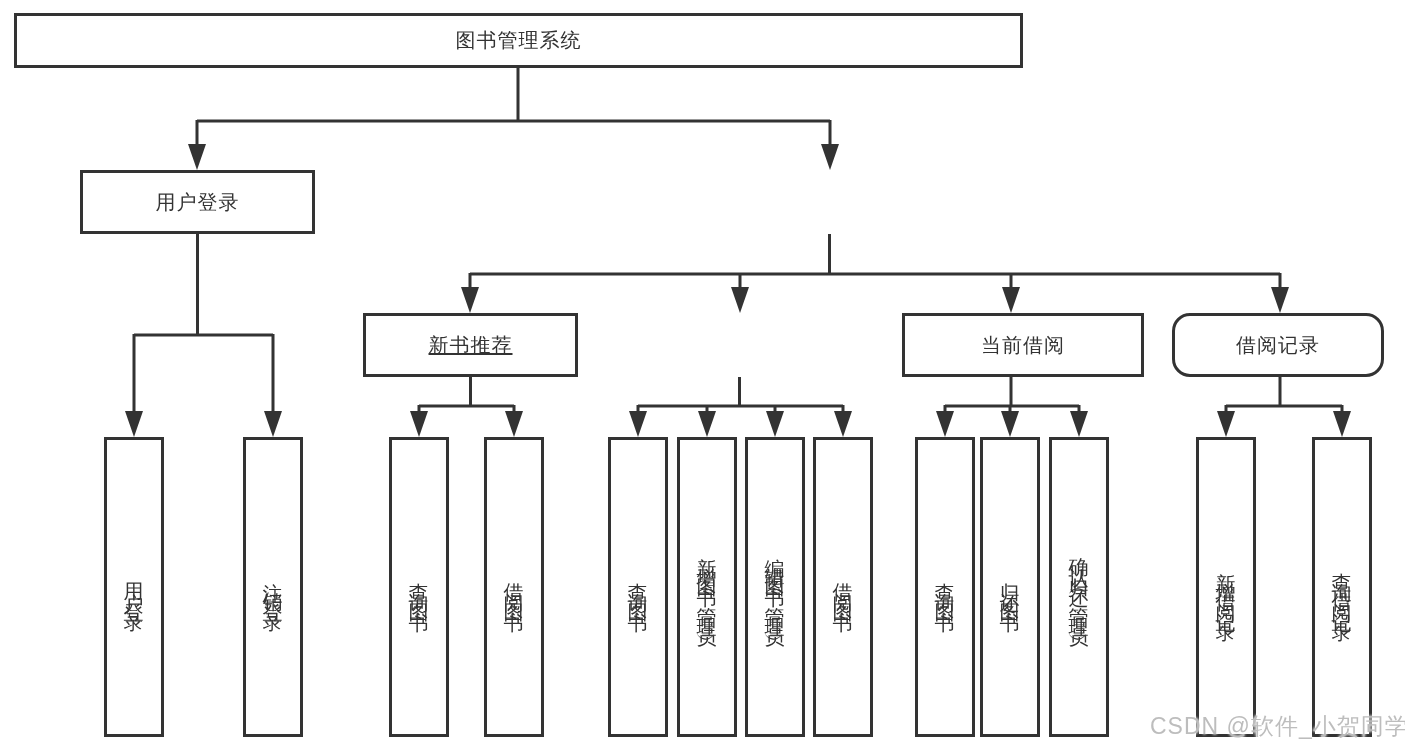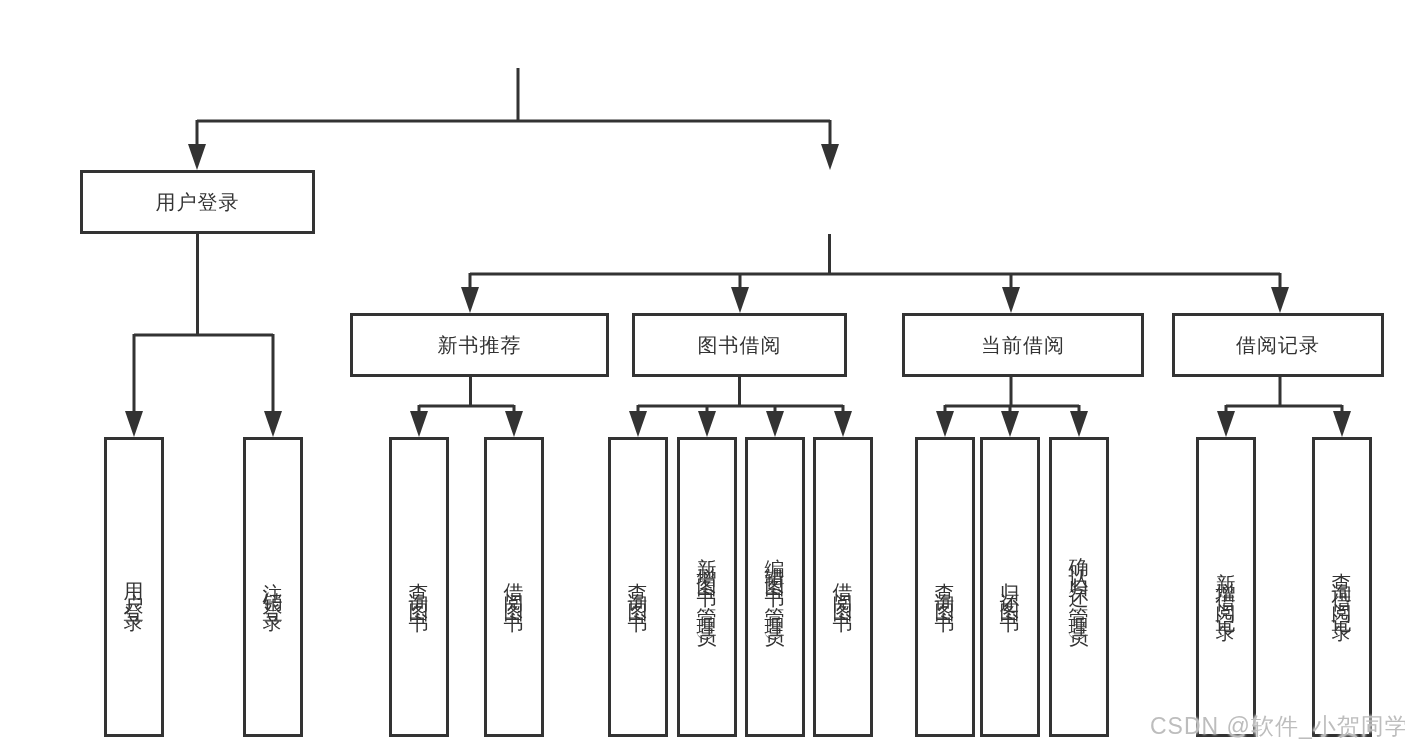--- a/index.html
+++ b/index.html
@@ -98,27 +98,27 @@
       <polygon fill="#333333" stroke="none" points="1070,411 1088,411 1079,437"></polygon>
     </g>
 
     <g stroke="#333333" stroke-width="3" fill="none">
       <path d="M1280 377 V406 M1226 406 H1342 M1226 405 V413 M1342 405 V413"></path>
       <polygon fill="#333333" stroke="none" points="1217,411 1235,411 1226,437"></polygon>
       <polygon fill="#333333" stroke="none" points="1333,411 1351,411 1342,437"></polygon>
     </g>
   </svg>
 
+  <div class="node" style="left:14px; top:13px; width:1009px; height:55px;">图书管理系统</div>
 
   <div class="node" style="left:80px; top:170px; width:235px; height:64px;">用户登录</div>
 
-  <div class="node" style="left:350px; top:313px; width:259px; height:64px;">新书推荐</div>
-  <div class="node" style="left:632px; top:313px; width:215px; height:64px;">图书借阅</div>
+  <div class="node" style="left:363px; top:313px; width:215px; height:64px;text-decoration:underline;">新书推荐</div>
   <div class="node" style="left:902px; top:313px; width:242px; height:64px;">当前借阅</div>
-  <div class="node" style="left:1172px; top:313px; width:212px; height:64px;">借阅记录</div>
+  <div class="node" style="left:1172px; top:313px; width:212px; height:64px;border-radius:18px;">借阅记录</div>
 
   <div class="node v" style="left:104px; top:437px; width:60px; height:300px;">用户登录</div>
   <div class="node v" style="left:243px; top:437px; width:60px; height:300px;">注销登录</div>
 
   <div class="node v" style="left:389px; top:437px; width:60px; height:300px;">查询图书</div>
   <div class="node v" style="left:484px; top:437px; width:60px; height:300px;">借阅图书</div>
 
   <div class="node v" style="left:608px; top:437px; width:60px; height:300px;">查询图书</div>
   <div class="node v" style="left:677px; top:437px; width:60px; height:300px;">新增图书（管理员）</div>
   <div class="node v" style="left:745px; top:437px; width:60px; height:300px;">编辑图书（管理员）</div>

